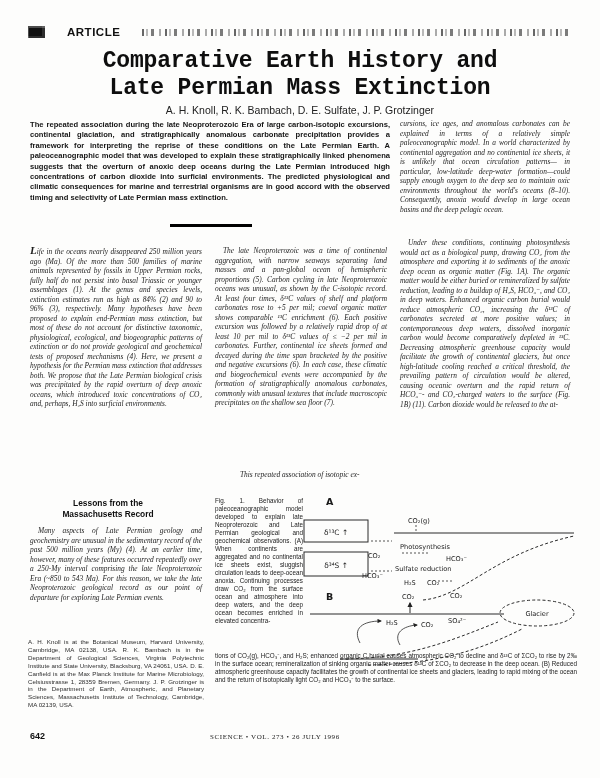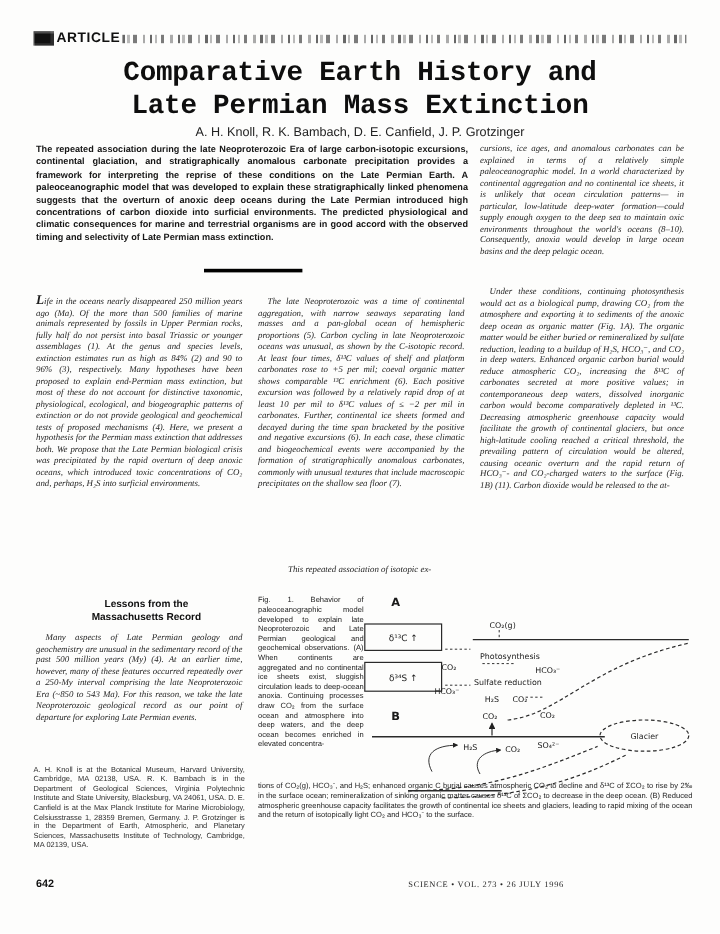--- a/index.html
+++ b/index.html
@@ -1,20 +1,20 @@
 <!DOCTYPE html>
 <html><head>
 <meta charset="utf-8">
 <style>
   html,body{margin:0;padding:0;}
   body{background:#ffffff;width:600px;height:778px;overflow:hidden;}
   .page{position:relative;width:600px;height:778px;background:#fdfdfc;color:#1b1b1b;}
   .abs{position:absolute;}
 
-  .kicker-row{left:28px;top:26px;width:544px;display:flex;align-items:center;gap:2px;}
+  .kicker-row{left:28px;top:26px;width:544px;display:flex;align-items:center;gap:22px;}
   .kicker-logo{width:17px;height:12px;background:#111;
     box-shadow:inset 1px 2px 0 rgba(255,255,255,.25), inset -3px -2px 0 rgba(255,255,255,.12);}
   .kicker-label{font-family:"Liberation Sans",sans-serif;font-weight:bold;font-size:11.5px;letter-spacing:.5px;color:#111;}
   .noise{flex:1;height:7px;opacity:.8;
     background:
      repeating-linear-gradient(90deg, rgba(45,45,45,.9) 0 2px, transparent 2px 4px, rgba(100,100,100,.55) 4px 6px, transparent 6px 9px, rgba(50,50,50,.8) 9px 12px, transparent 12px 17px, rgba(80,80,80,.6) 17px 19px, transparent 19px 23px);}
 
   .title{left:28px;top:48px;width:544px;text-align:center;
     font-family:Liberation Mono, monospace;font-weight:bold;font-size:23px;line-height:27px;color:#0e0e0e;letter-spacing:-.2px;}
   .authors{left:28px;top:104px;width:544px;text-align:center;
@@ -28,21 +28,21 @@
   .indent{text-indent:8px;}
   .lead::first-letter{font-size:11px;font-weight:bold;}
 
   .heading{font-family:"Liberation Sans",sans-serif;font-weight:bold;font-size:8.4px;line-height:10.5px;text-align:center;color:#0f0f0f;}
 
   .footnote{font-family:"Liberation Sans",sans-serif;font-size:6.2px;line-height:7.9px;text-align:justify;color:#2e2e2e;}
 
   .caption{font-family:"Liberation Sans",sans-serif;font-size:6.3px;line-height:8px;color:#222;text-align:justify;}
 
   .footer-page{left:30px;top:731px;font-family:"Liberation Sans",sans-serif;font-weight:bold;font-size:9px;color:#111;}
-  .footer-journal{left:210px;top:733px;width:260px;text-align:right;
+  .footer-journal{left:210px;top:733px;width:260px;text-align:left;
     font-family:"Liberation Serif",serif;font-size:7px;letter-spacing:.6px;color:#222;}
 
   svg text{font-family:"DejaVu Sans","Liberation Sans",sans-serif;font-size:6.6px;fill:#1a1a1a;}
   svg .panel-letter{font-size:9.5px;font-weight:bold;}
   svg .boxed{font-size:7.4px;}
   svg .stroke{stroke:#2a2a2a;fill:none;stroke-width:1;}
   svg .thin{stroke-width:.8;}
   svg .dash{stroke-dasharray:3 2.2;}
   svg .fine{stroke-dasharray:2 2;}
 </style>
@@ -55,27 +55,27 @@
     <div class="kicker-logo"></div>
     <div class="kicker-label">ARTICLE</div>
     <div class="noise"></div>
   </div>
 
   <div class="abs title">
     <div>Comparative Earth History and</div>
     <div>Late Permian Mass Extinction</div>
   </div>
 
-  <div class="abs authors">A. H. Knoll, R. K. Bambach, D. E. Canfield, J. P. Grotzinger</div>
+  <div class="abs authors">A. H. Knoll, R. K. Bambach, D. E. Sulfate, J. P. Grotzinger</div>
 
   <div class="abs abstract">The repeated association during the late Neoproterozoic Era of large carbon-isotopic excursions, continental glaciation, and stratigraphically anomalous carbonate precipitation provides a framework for interpreting the reprise of these conditions on the Late Permian Earth. A paleoceanographic model that was developed to explain these stratigraphically linked phenomena suggests that the overturn of anoxic deep oceans during the Late Permian introduced high concentrations of carbon dioxide into surficial environments. The predicted physiological and climatic consequences for marine and terrestrial organisms are in good accord with the observed timing and selectivity of Late Permian mass extinction.</div>
   <div class="abs divider"></div>
 
   <div class="abs serif lead" style="left:30px;top:246px;width:172px;">Life in the oceans nearly disappeared 250 million years ago (Ma). Of the more than 500 families of marine animals represented by fossils in Upper Permian rocks, fully half do not persist into basal Triassic or younger assemblages (1). At the genus and species levels, extinction estimates run as high as 84% (2) and 90 to 96% (3), respectively. Many hypotheses have been proposed to explain end-Permian mass extinction, but most of these do not account for distinctive taxonomic, physiological, ecological, and biogeographic patterns of extinction or do not provide geological and geochemical tests of proposed mechanisms (4). Here, we present a hypothesis for the Permian mass extinction that addresses both. We propose that the Late Permian biological crisis was precipitated by the rapid overturn of deep anoxic oceans, which introduced toxic concentrations of CO₂ and, perhaps, H₂S into surficial environments.</div>
-  <div class="abs heading" style="left:36px;top:498px;width:172px;text-align:center;">
+  <div class="abs heading" style="left:22px;top:498px;width:172px;text-align:center;">
     <div>Lessons from the</div>
     <div>Massachusetts Record</div>
   </div>
   <div class="abs serif indent" style="left:30px;top:526px;width:172px;">Many aspects of Late Permian geology and geochemistry are unusual in the sedimentary record of the past 500 million years (My) (4). At an earlier time, however, many of these features occurred repeatedly over a 250-My interval comprising the late Neoproterozoic Era (~850 to 543 Ma). For this reason, we take the late Neoproterozoic geological record as our point of departure for exploring Late Permian events.</div>
   <div class="abs footnote" style="left:28px;top:638px;width:176px;">A. H. Knoll is at the Botanical Museum, Harvard University, Cambridge, MA 02138, USA. R. K. Bambach is in the Department of Geological Sciences, Virginia Polytechnic Institute and State University, Blacksburg, VA 24061, USA. D. E. Canfield is at the Max Planck Institute for Marine Microbiology, Celsiusstrasse 1, 28359 Bremen, Germany. J. P. Grotzinger is in the Department of Earth, Atmospheric, and Planetary Sciences, Massachusetts Institute of Technology, Cambridge, MA 02139, USA.</div>
 
   <div class="abs serif indent" style="left:215px;top:246px;width:172px;">The late Neoproterozoic was a time of continental aggregation, with narrow seaways separating land masses and a pan-global ocean of hemispheric proportions (5). Carbon cycling in late Neoproterozoic oceans was unusual, as shown by the C-isotopic record. At least four times, δ¹³C values of shelf and platform carbonates rose to +5 per mil; coeval organic matter shows comparable ¹³C enrichment (6). Each positive excursion was followed by a relatively rapid drop of at least 10 per mil to δ¹³C values of ≤ −2 per mil in carbonates. Further, continental ice sheets formed and decayed during the time span bracketed by the positive and negative excursions (6). In each case, these climatic and biogeochemical events were accompanied by the formation of stratigraphically anomalous carbonates, commonly with unusual textures that include macroscopic precipitates on the shallow sea floor (7).</div>
   <div class="abs serif indent" style="left:232px;top:470px;width:172px;text-align:left;">This repeated association of isotopic ex-</div>
 
   <div class="abs serif" style="left:400px;top:119px;width:170px;">cursions, ice ages, and anomalous carbonates can be explained in terms of a relatively simple paleoceanographic model. In a world characterized by continental aggregation and no continental ice sheets, it is unlikely that ocean circulation patterns— in particular, low-latitude deep-water formation—could supply enough oxygen to the deep sea to maintain oxic environments throughout the world's oceans (8–10). Consequently, anoxia would develop in large ocean basins and the deep pelagic ocean.</div>

